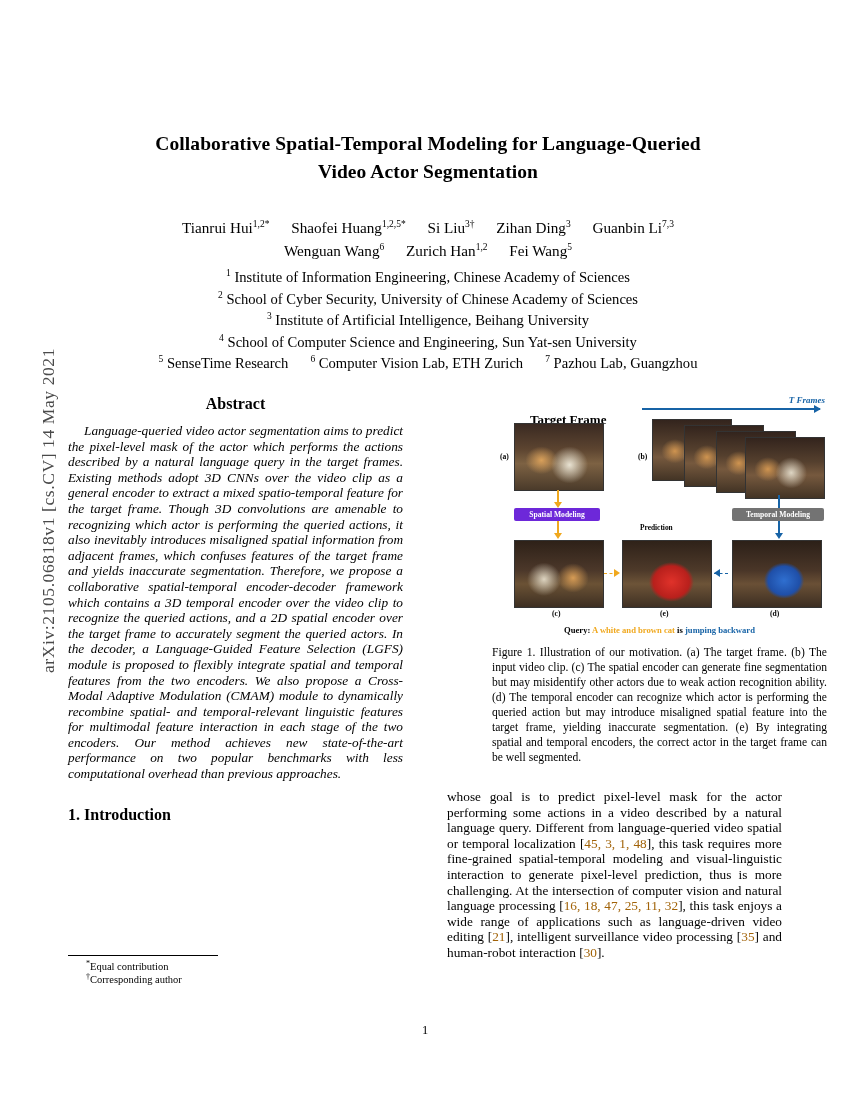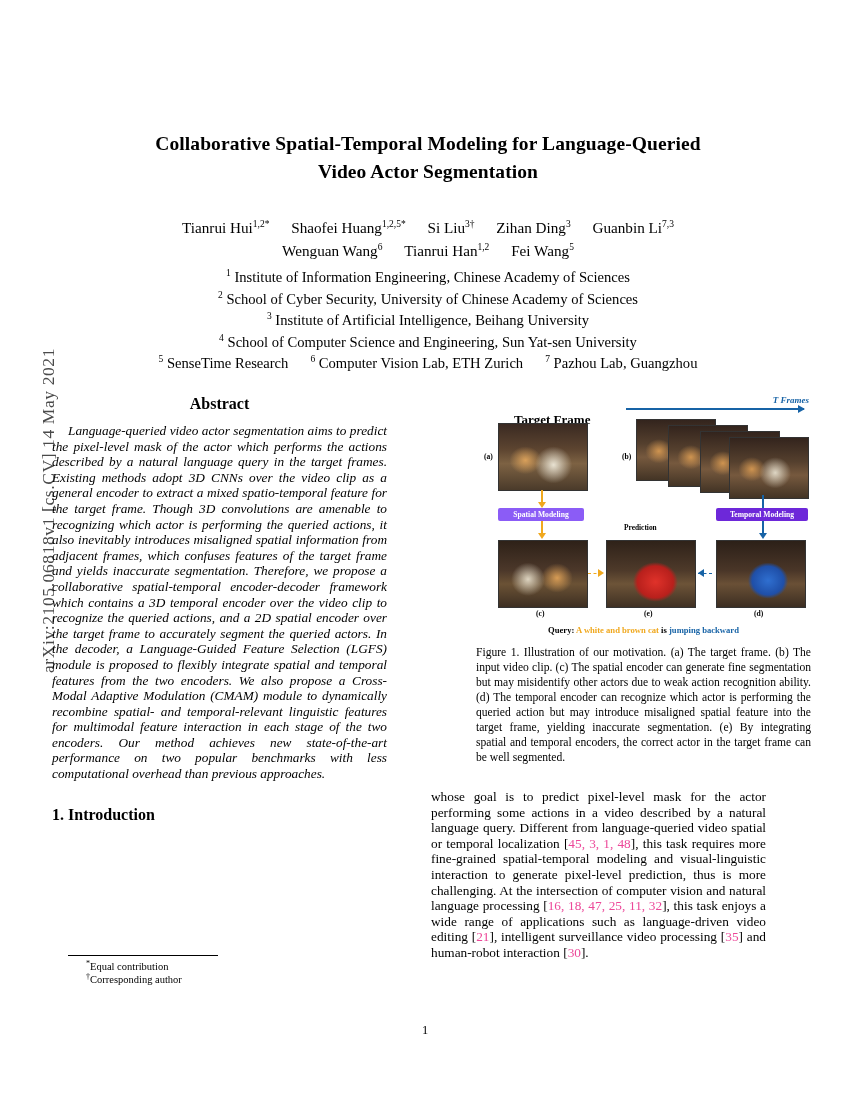--- a/index.html
+++ b/index.html
@@ -63,21 +63,21 @@
     text-align: center;
     font-size: 14.6px;
     line-height: 21.5px;
   }
   .affils .aff { white-space: nowrap; text-align: center; }
   .affils .aff .sp { display: inline-block; width: 22px; }
 
   
   .columns {
     position: absolute;
-    left: 52px;
+    left: 68px;
     top: 395px;
     width: 714px;
     height: 660px;
   }
   .col-left {
     position: absolute;
     left: 0;
     top: 0;
     width: 335px;
   }
@@ -102,21 +102,21 @@
     text-indent: 16px;
   }
   p.body {
     font-size: 13.3px;
     line-height: 15.6px;
     text-align: justify;
     margin: 0;
     text-indent: 16px;
   }
   p.body.noind { text-indent: 0; }
-  .cite { color: #ec4899; }
+  .cite { color: #a16207; }
 
   h2.intro {
     font-size: 16px;
     font-weight: bold;
     margin: 24px 0 10px 0;
   }
 
   
   .footnote {
     position: absolute;
@@ -202,22 +202,22 @@
   .boxlabel {
     position: absolute;
     border-radius: 2px;
     font-size: 7.6px;
     font-weight: bold;
     color: #fff;
     text-align: center;
     line-height: 13px;
     height: 13px;
   }
-  .boxlabel.spatial { background: #8b5cf6; }
-  .boxlabel.temporal { background: #6d28d9; }
+  .boxlabel.spatial { background: #6d28d9; }
+  .boxlabel.temporal { background: #737373; }
   .pred-label {
     position: absolute;
     font-size: 7.4px;
     font-weight: bold;
     color: #000;
   }
   .vline {
     position: absolute;
     background: #f0a81e;
     width: 1.6px;
@@ -319,21 +319,21 @@
     <div class="authors">
       <div class="row">
         <span class="name"><span>Tianrui Hui</span><sup>1,2*</sup></span>
         <span class="name"><span>Shaofei Huang</span><sup>1,2,5*</sup></span>
         <span class="name"><span>Si Liu</span><sup>3†</sup></span>
         <span class="name"><span>Zihan Ding</span><sup>3</sup></span>
         <span class="name"><span>Guanbin Li</span><sup>7,3</sup></span>
       </div>
       <div class="row">
         <span class="name"><span>Wenguan Wang</span><sup>6</sup></span>
-        <span class="name"><span>Tianrui Han</span><sup>1,2</sup></span>
+        <span class="name"><span>Zurich Han</span><sup>1,2</sup></span>
         <span class="name"><span>Fei Wang</span><sup>5</sup></span>
       </div>
     </div>
 
     <div class="affils">
       <div class="aff"><sup>1</sup> <span>Institute of Information Engineering, Chinese Academy of Sciences</span></div>
       <div class="aff"><sup>2</sup> <span>School of Cyber Security, University of Chinese Academy of Sciences</span></div>
       <div class="aff"><sup>3</sup> <span>Institute of Artificial Intelligence, Beihang University</span></div>
       <div class="aff"><sup>4</sup> <span>School of Computer Science and Engineering, Sun Yat-sen University</span></div>
       <div class="aff"><sup>5</sup> <span>SenseTime Research</span><span class="sp"></span><sup>6</sup> <span>Computer Vision Lab, ETH Zurich</span><span class="sp"></span><sup>7</sup> <span>Pazhou Lab, Guangzhou</span></div>

